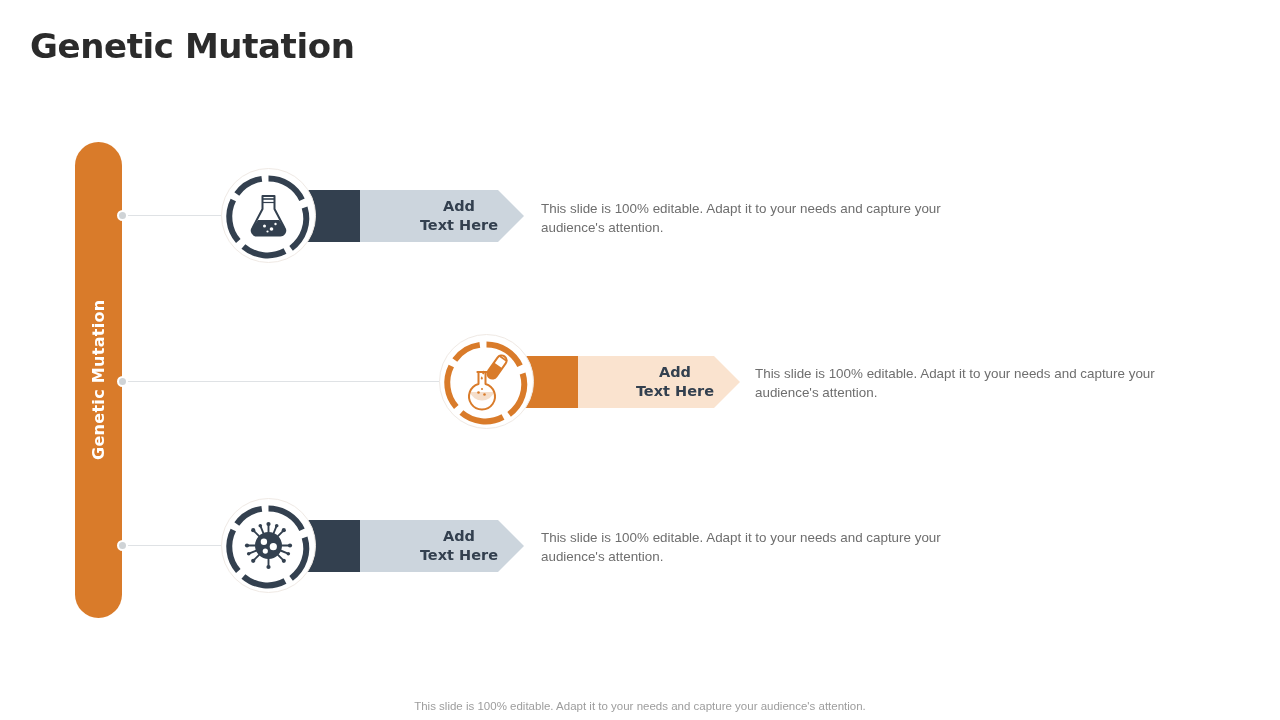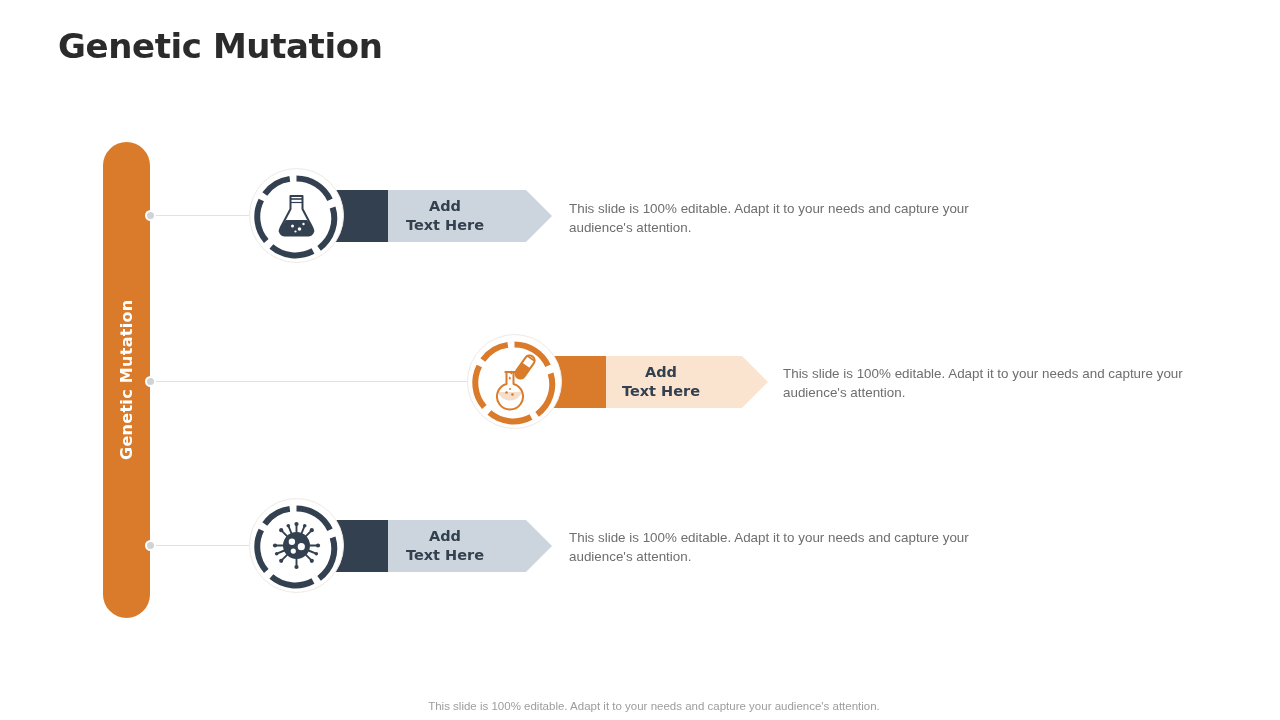--- a/index.html
+++ b/index.html
@@ -3,21 +3,21 @@
 <meta charset="utf-8">
 <style>
   html,body{margin:0;padding:0;}
   body{
     width:1280px;height:720px;
     background:#ffffff;
     font-family:"Liberation Sans", sans-serif;
     overflow:hidden;
     position:relative;
   }
-  .slide{position:absolute;inset:0;margin-left:28px;}
+  .slide{position:absolute;inset:0;}
 
   
   .page-title{
     position:absolute;
     left:30px;top:26px;
     font-size:34px;
     font-weight:bold;
     letter-spacing:-0.4px;
     color:#2b2b2b;
     font-family:"DejaVu Sans", sans-serif;
@@ -84,21 +84,21 @@
   .medallion svg{position:absolute;left:0;top:0;}
 
   
   .notch{position:absolute;z-index:3;}
 
   
   .banner{
     position:absolute;
     display:flex;
     align-items:center;
-    justify-content:center;
+    justify-content:flex-end;
     z-index:2;
   }
   .banner .banner-shape{
     position:absolute;inset:0;
   }
   .banner .banner-text{
     position:relative;
     text-align:center;
     font-weight:bold;
     font-size:14.5px;

